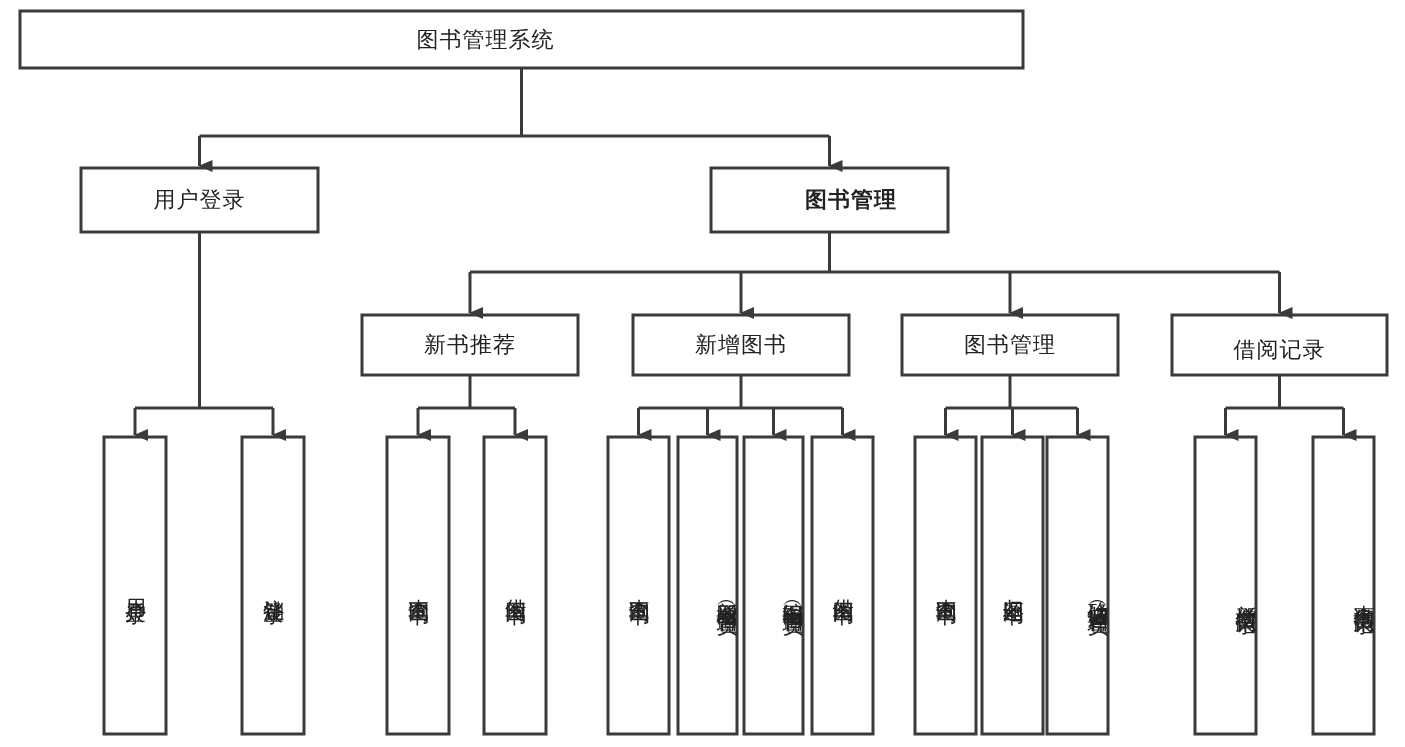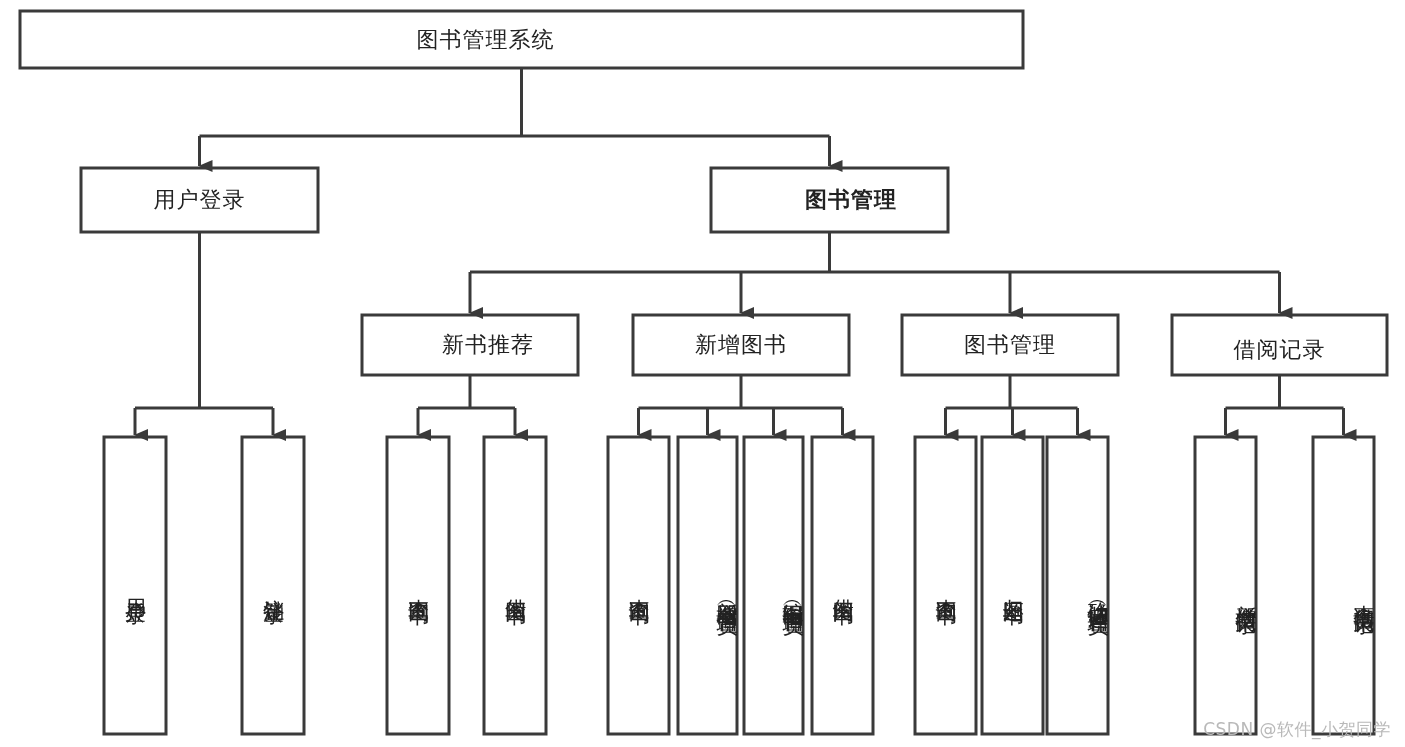--- a/index.html
+++ b/index.html
@@ -149,21 +149,21 @@
         <path d="M 1225.5 408 L 1343.5 408" class="connector"></path>
         <path d="M 1225.5 408 L 1225.5 435" class="connector" marker-end="url(#arrow)"></path>
         <path d="M 1343.5 408 L 1343.5 435" class="connector" marker-end="url(#arrow)"></path>
       </g>
   </svg>
 
   <div id="hlabels">
       <div class="hbox-label" style="left: 20px; top: 11px; width: 931px; height: 57px;">图书管理系统</div>
       <div class="hbox-label" style="left: 81px; top: 168px; width: 237px; height: 64px;">用户登录</div>
       <div class="hbox-label" style="left: 711px; top: 168px; width: 280px; height: 64px; font-weight: bold;">图书管理</div>
-      <div class="hbox-label" style="left: 380px; top: 315px; width: 216px; height: 60px;">新书推荐</div>
+      <div class="hbox-label" style="left: 362px; top: 315px; width: 216px; height: 60px;">新书推荐</div>
       <div class="hbox-label" style="left: 633px; top: 315px; width: 216px; height: 60px;">新增图书</div>
       <div class="hbox-label" style="left: 902px; top: 315px; width: 216px; height: 60px;">图书管理</div>
       <div class="hbox-label" style="left: 1172px; top: 315px; width: 215px; height: 70px;">借阅记录</div>
     </div>
 
   <div id="vlabels">
       <div class="vlabel-wrap centered" style="left: 104px; top: 437px; width: 62px; height: 297px;">用户登录</div>
       <div class="vlabel-wrap centered" style="left: 242px; top: 437px; width: 62px; height: 297px;">注销登录</div>
       <div class="vlabel-wrap centered" style="left: 387px; top: 437px; width: 62px; height: 297px;">查询图书</div>
       <div class="vlabel-wrap centered" style="left: 484px; top: 437px; width: 62px; height: 297px;">借阅图书</div>
@@ -171,15 +171,14 @@
       <div class="vlabel-wrap" style="left: 678px; top: 445px; width: 59px; height: 297px;">新增图书（管理员）</div>
       <div class="vlabel-wrap" style="left: 744px; top: 445px; width: 59px; height: 297px;">编辑图书（管理员）</div>
       <div class="vlabel-wrap centered" style="left: 812px; top: 437px; width: 61px; height: 297px;">借阅图书</div>
       <div class="vlabel-wrap centered" style="left: 915px; top: 437px; width: 61px; height: 297px;">查询图书</div>
       <div class="vlabel-wrap centered" style="left: 982px; top: 437px; width: 61px; height: 297px;">归还图书</div>
       <div class="vlabel-wrap" style="left: 1047px; top: 445px; width: 61px; height: 297px;">确认归还（管理员）</div>
       <div class="vlabel-wrap" style="left: 1195px; top: 445px; width: 61px; height: 297px;">新增借阅记录</div>
       <div class="vlabel-wrap" style="left: 1313px; top: 445px; width: 61px; height: 297px;">查询借阅记录</div>
     </div>
 
-  <div class="watermark">CSDN @软件_小贺同学</div>
 
 </div>
 
 </body></html>

